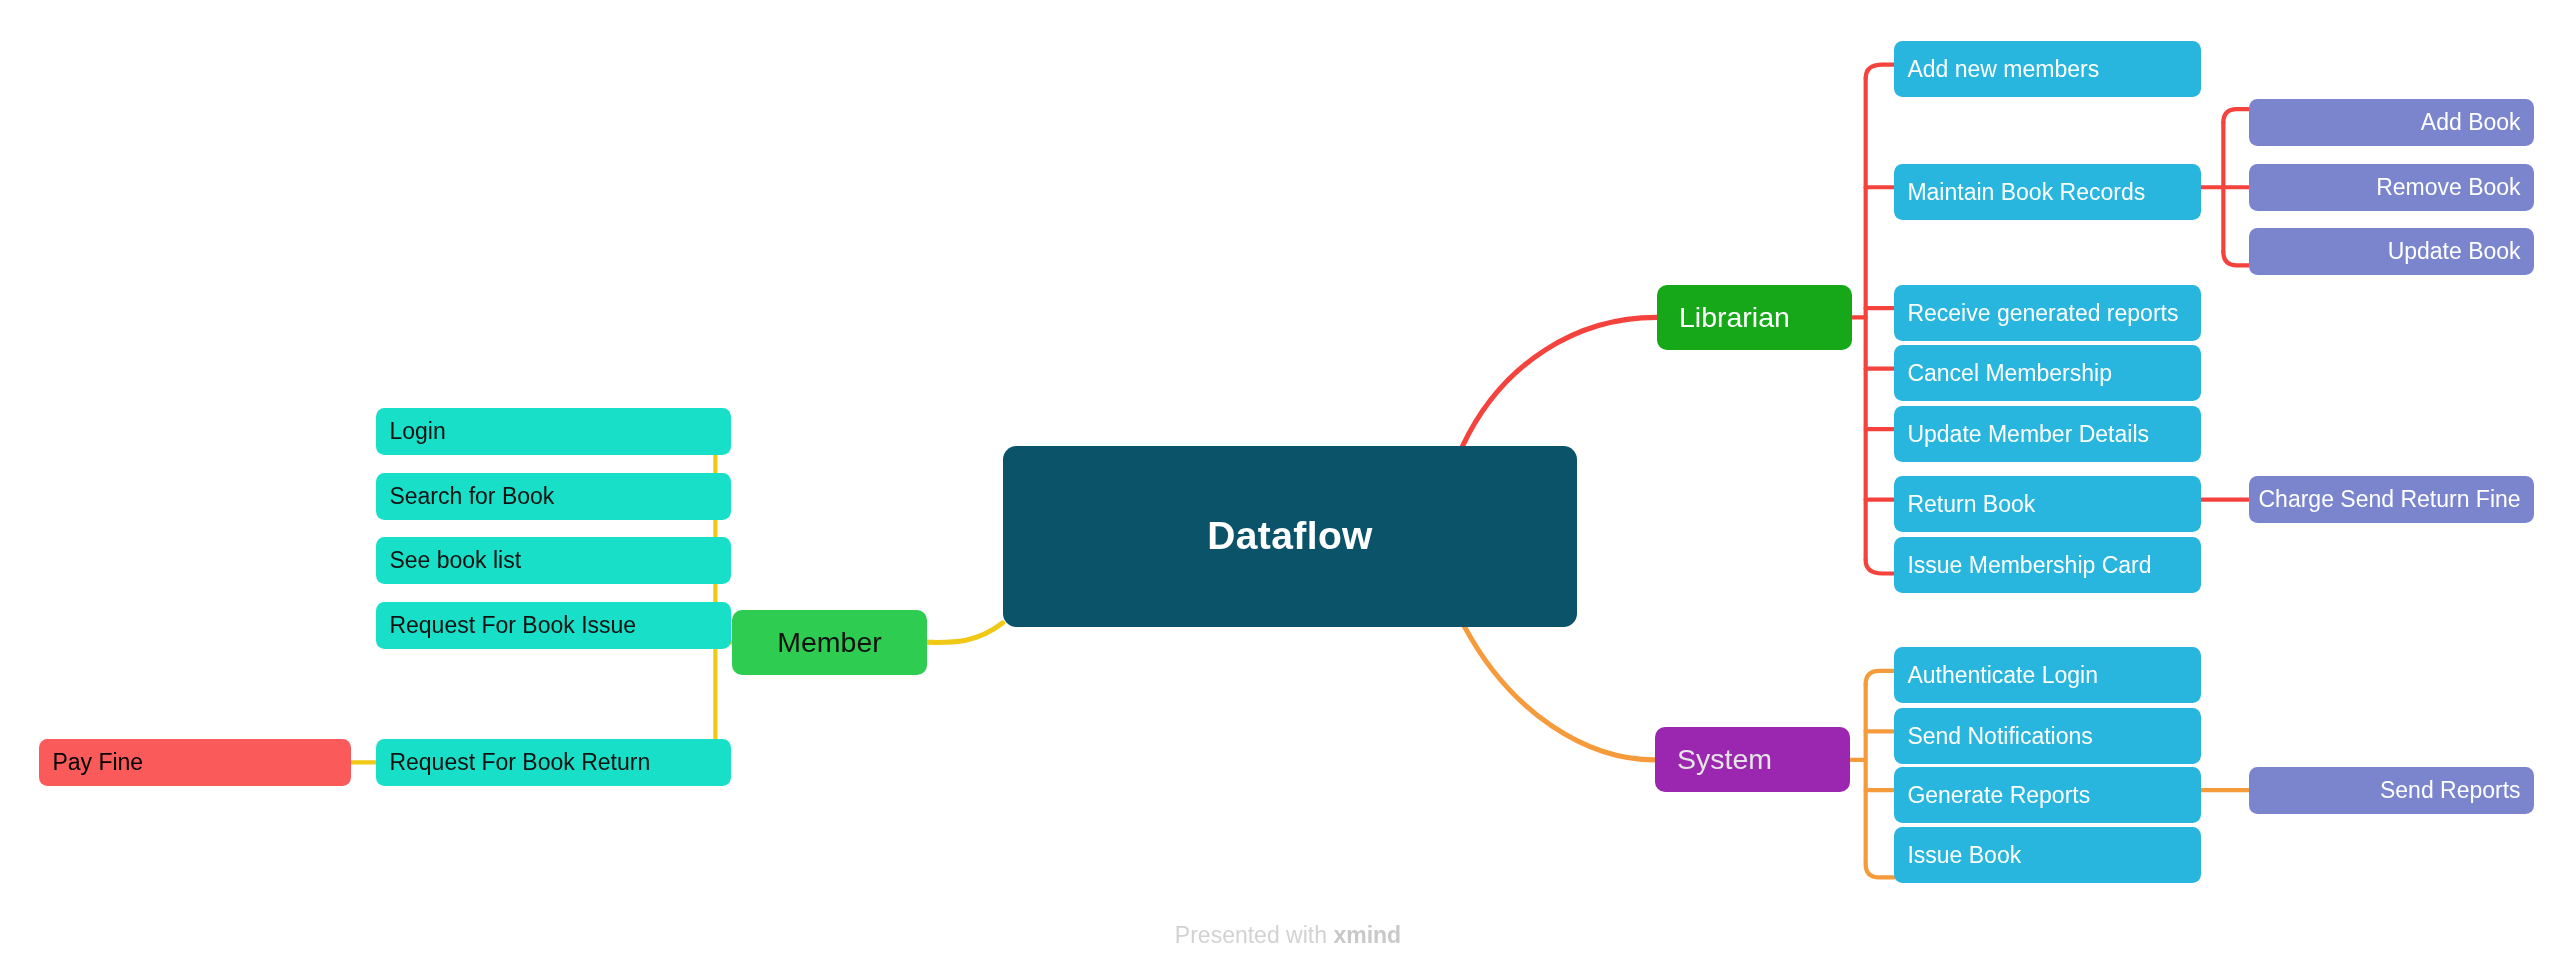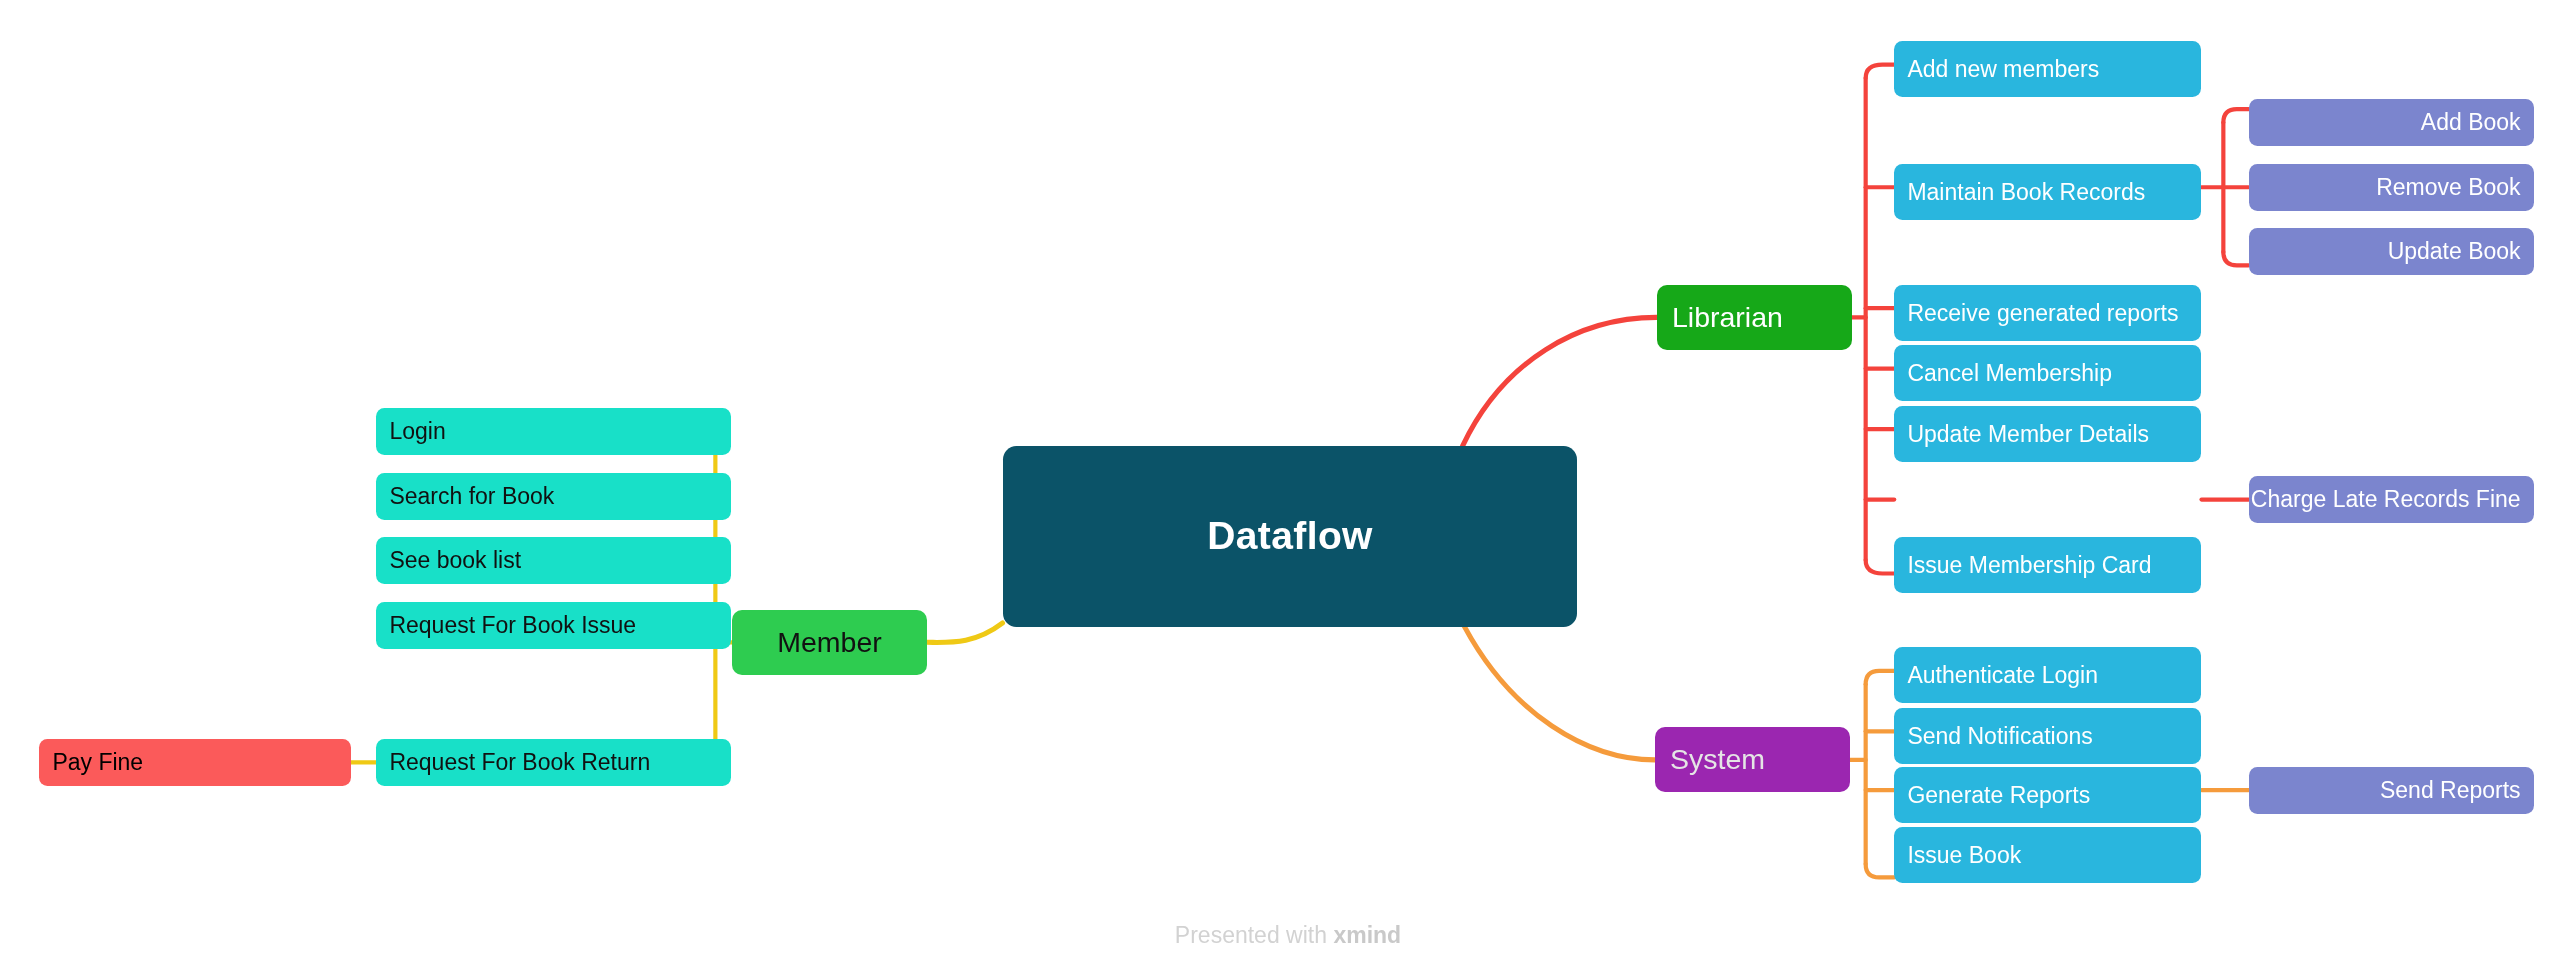--- a/index.html
+++ b/index.html
@@ -29,21 +29,21 @@
     color:#ffffff;
     font-size:39px;font-weight:bold;
     line-height:1.18;
     letter-spacing:0.4px;
   }
   .root span{display:block;text-align:center;}
 
   
   .l1{
     height:65px;border-radius:10px;
-    font-size:28.5px;padding:0 15px;
+    font-size:28.5px;padding:0 22px;
   }
   .l1.member   {left:732px; top:610px; width:195px; background:#2ECC50; color:#111111; justify-content:center;}
   .l1.librarian{left:1657px;top:285px; width:195px; background:#16A818; color:#ffffff;}
   .l1.system   {left:1655px;top:727px; width:195px; background:#9B26B0; color:#e5e5e5;}
 
   
   .l2r{
     left:1894px;width:307px;height:56px;
     background:#29B6DE;color:#ffffff;
     font-size:23px;padding:0 13.4px;
@@ -182,35 +182,38 @@
   </div>
   <div class="node l2r" style="top:285px">
     <span>Receive generated reports</span>
   </div>
   <div class="node l2r" style="top:345px">
     <span>Cancel Membership</span>
   </div>
   <div class="node l2r" style="top:406px">
     <span>Update Member Details</span>
   </div>
+  <div class="node l2r" style="top:476px">
+    <span>Return Book</span>
+  </div>
   <div class="node l2r" style="top:537px">
     <span>Issue Membership Card</span>
   </div>
 
   <div class="node l3 addbook">
     <span>Add Book</span>
   </div>
   <div class="node l3 removebook">
     <span>Remove Book</span>
   </div>
   <div class="node l3 updatebook">
     <span>Update Book</span>
   </div>
   <div class="node l3 charge">
-    <span>Charge Late Records Fine</span>
+    <span>Charge Send Return Fine</span>
   </div>
 
   <div class="node l2r" style="top:647px">
     <span>Authenticate Login</span>
   </div>
   <div class="node l2r" style="top:708px">
     <span>Send Notifications</span>
   </div>
   <div class="node l2r" style="top:767px">
     <span>Generate Reports</span>

